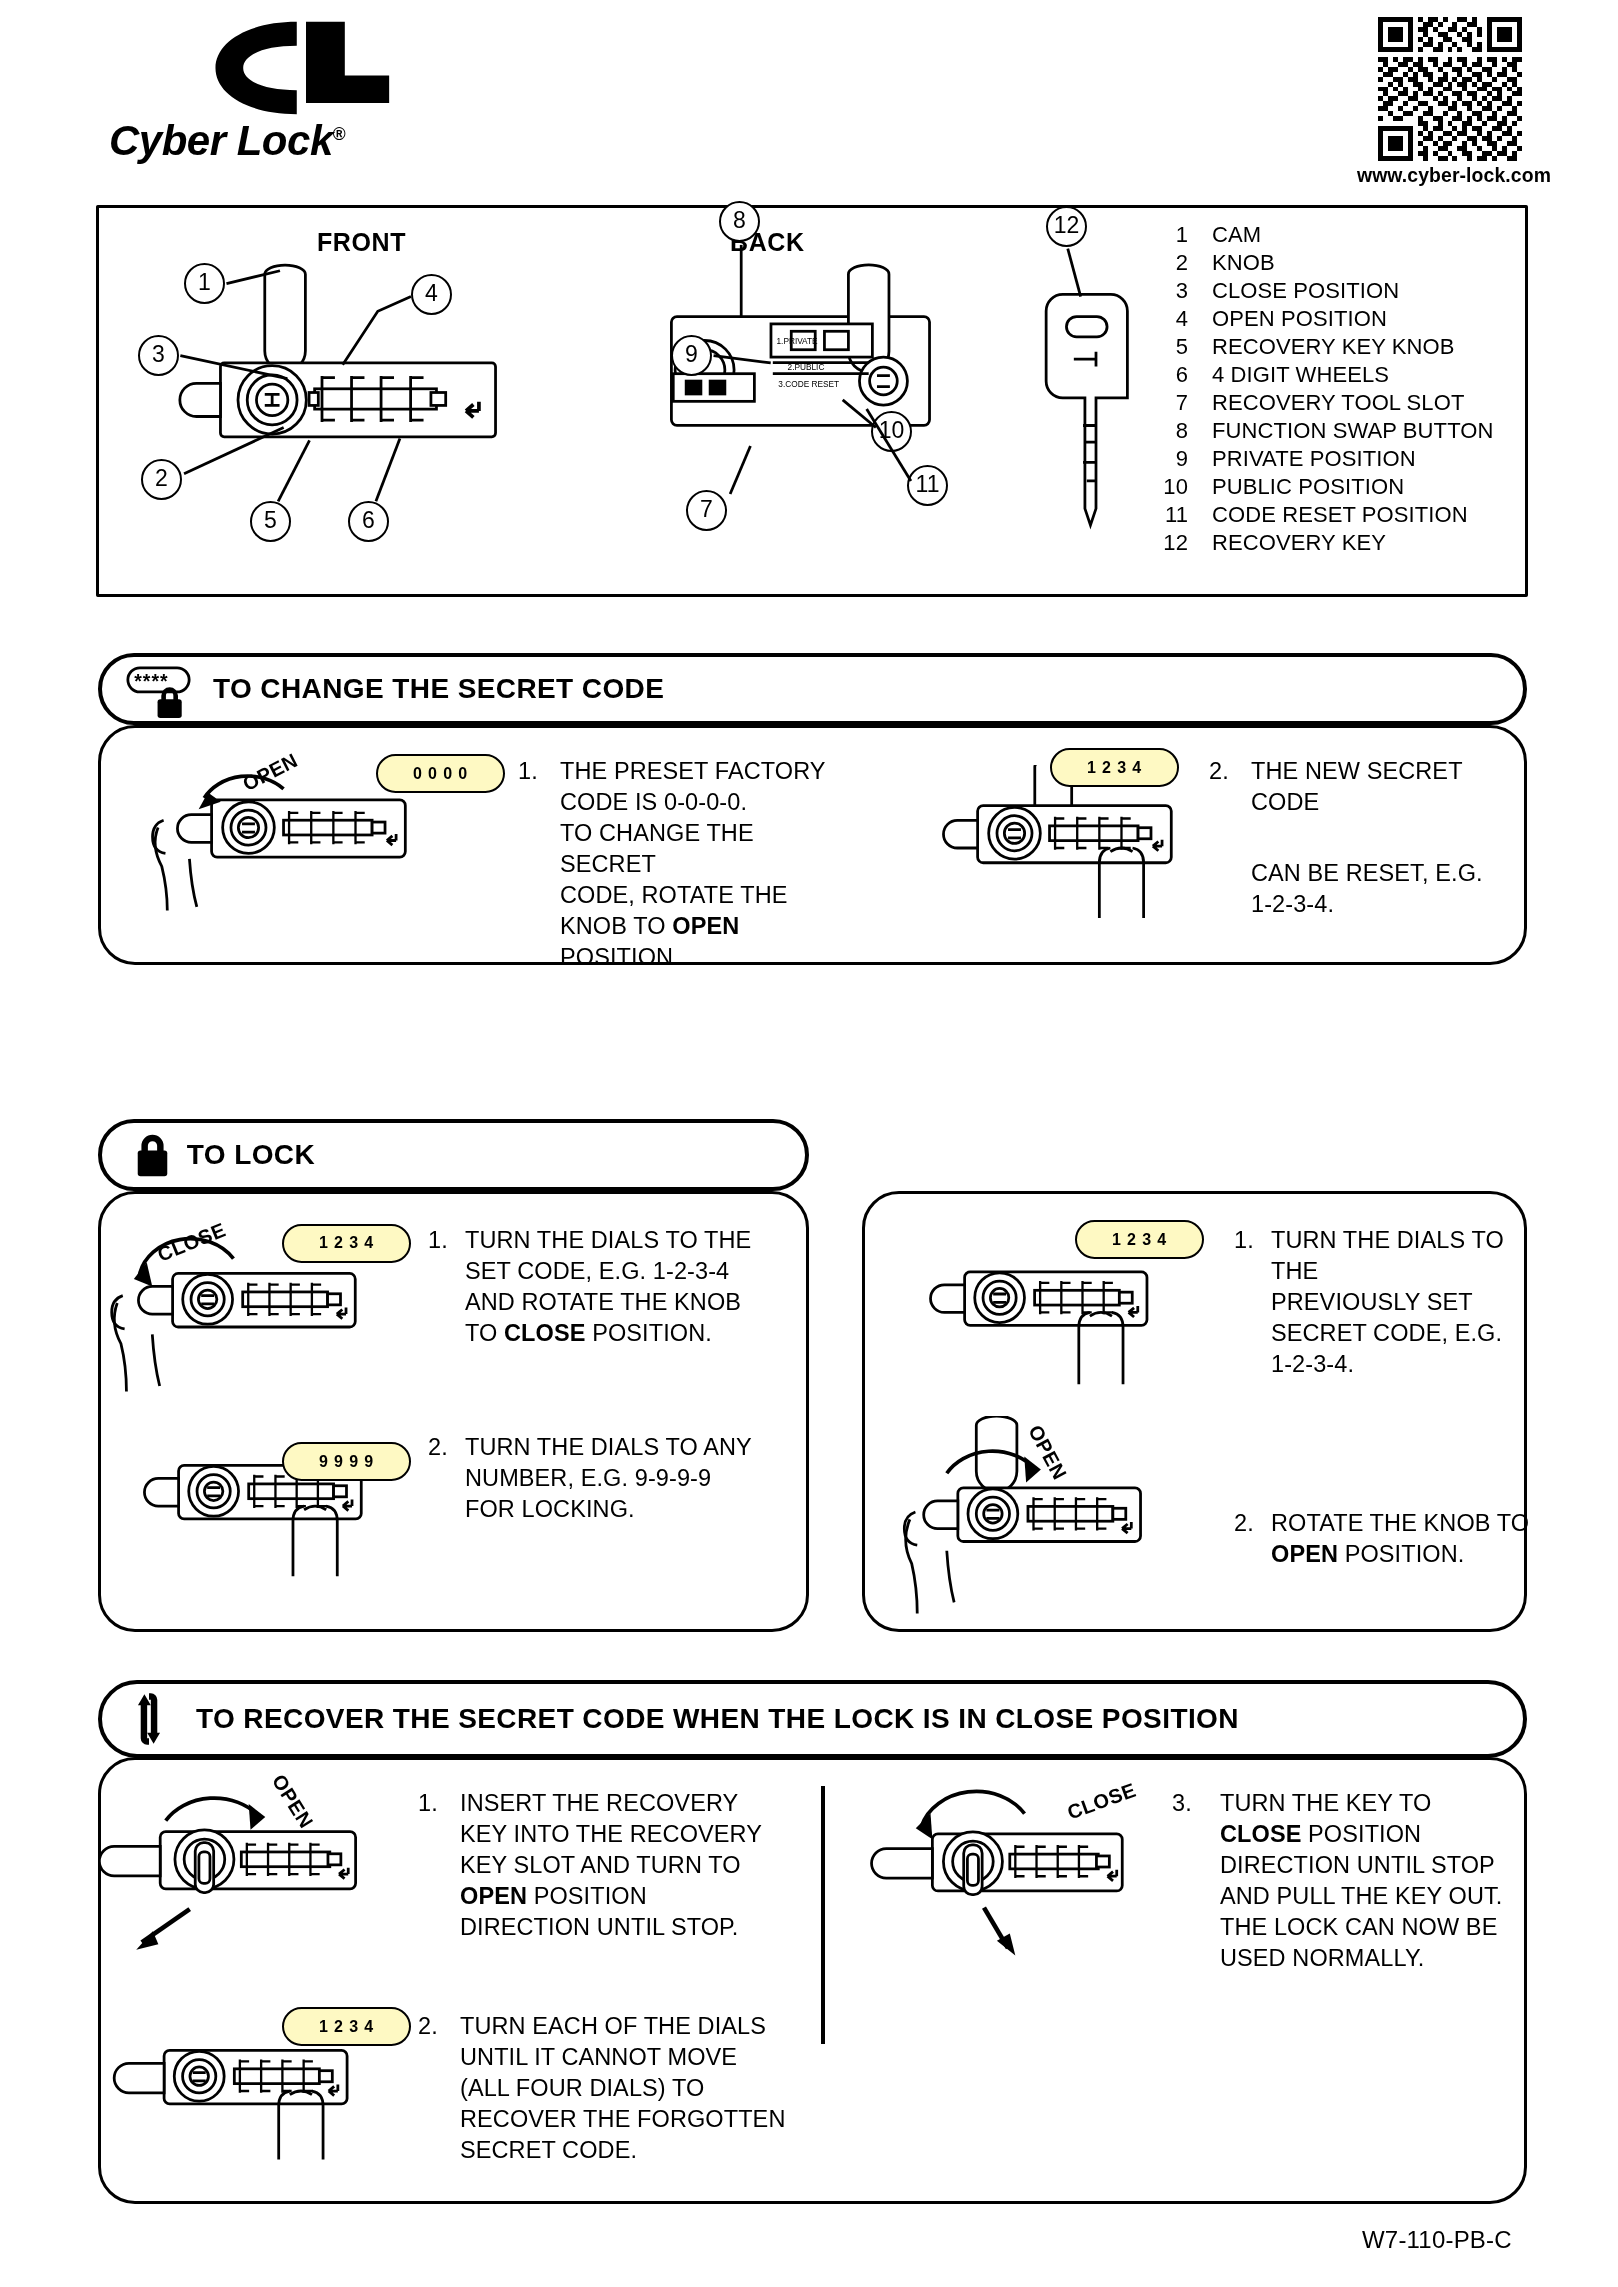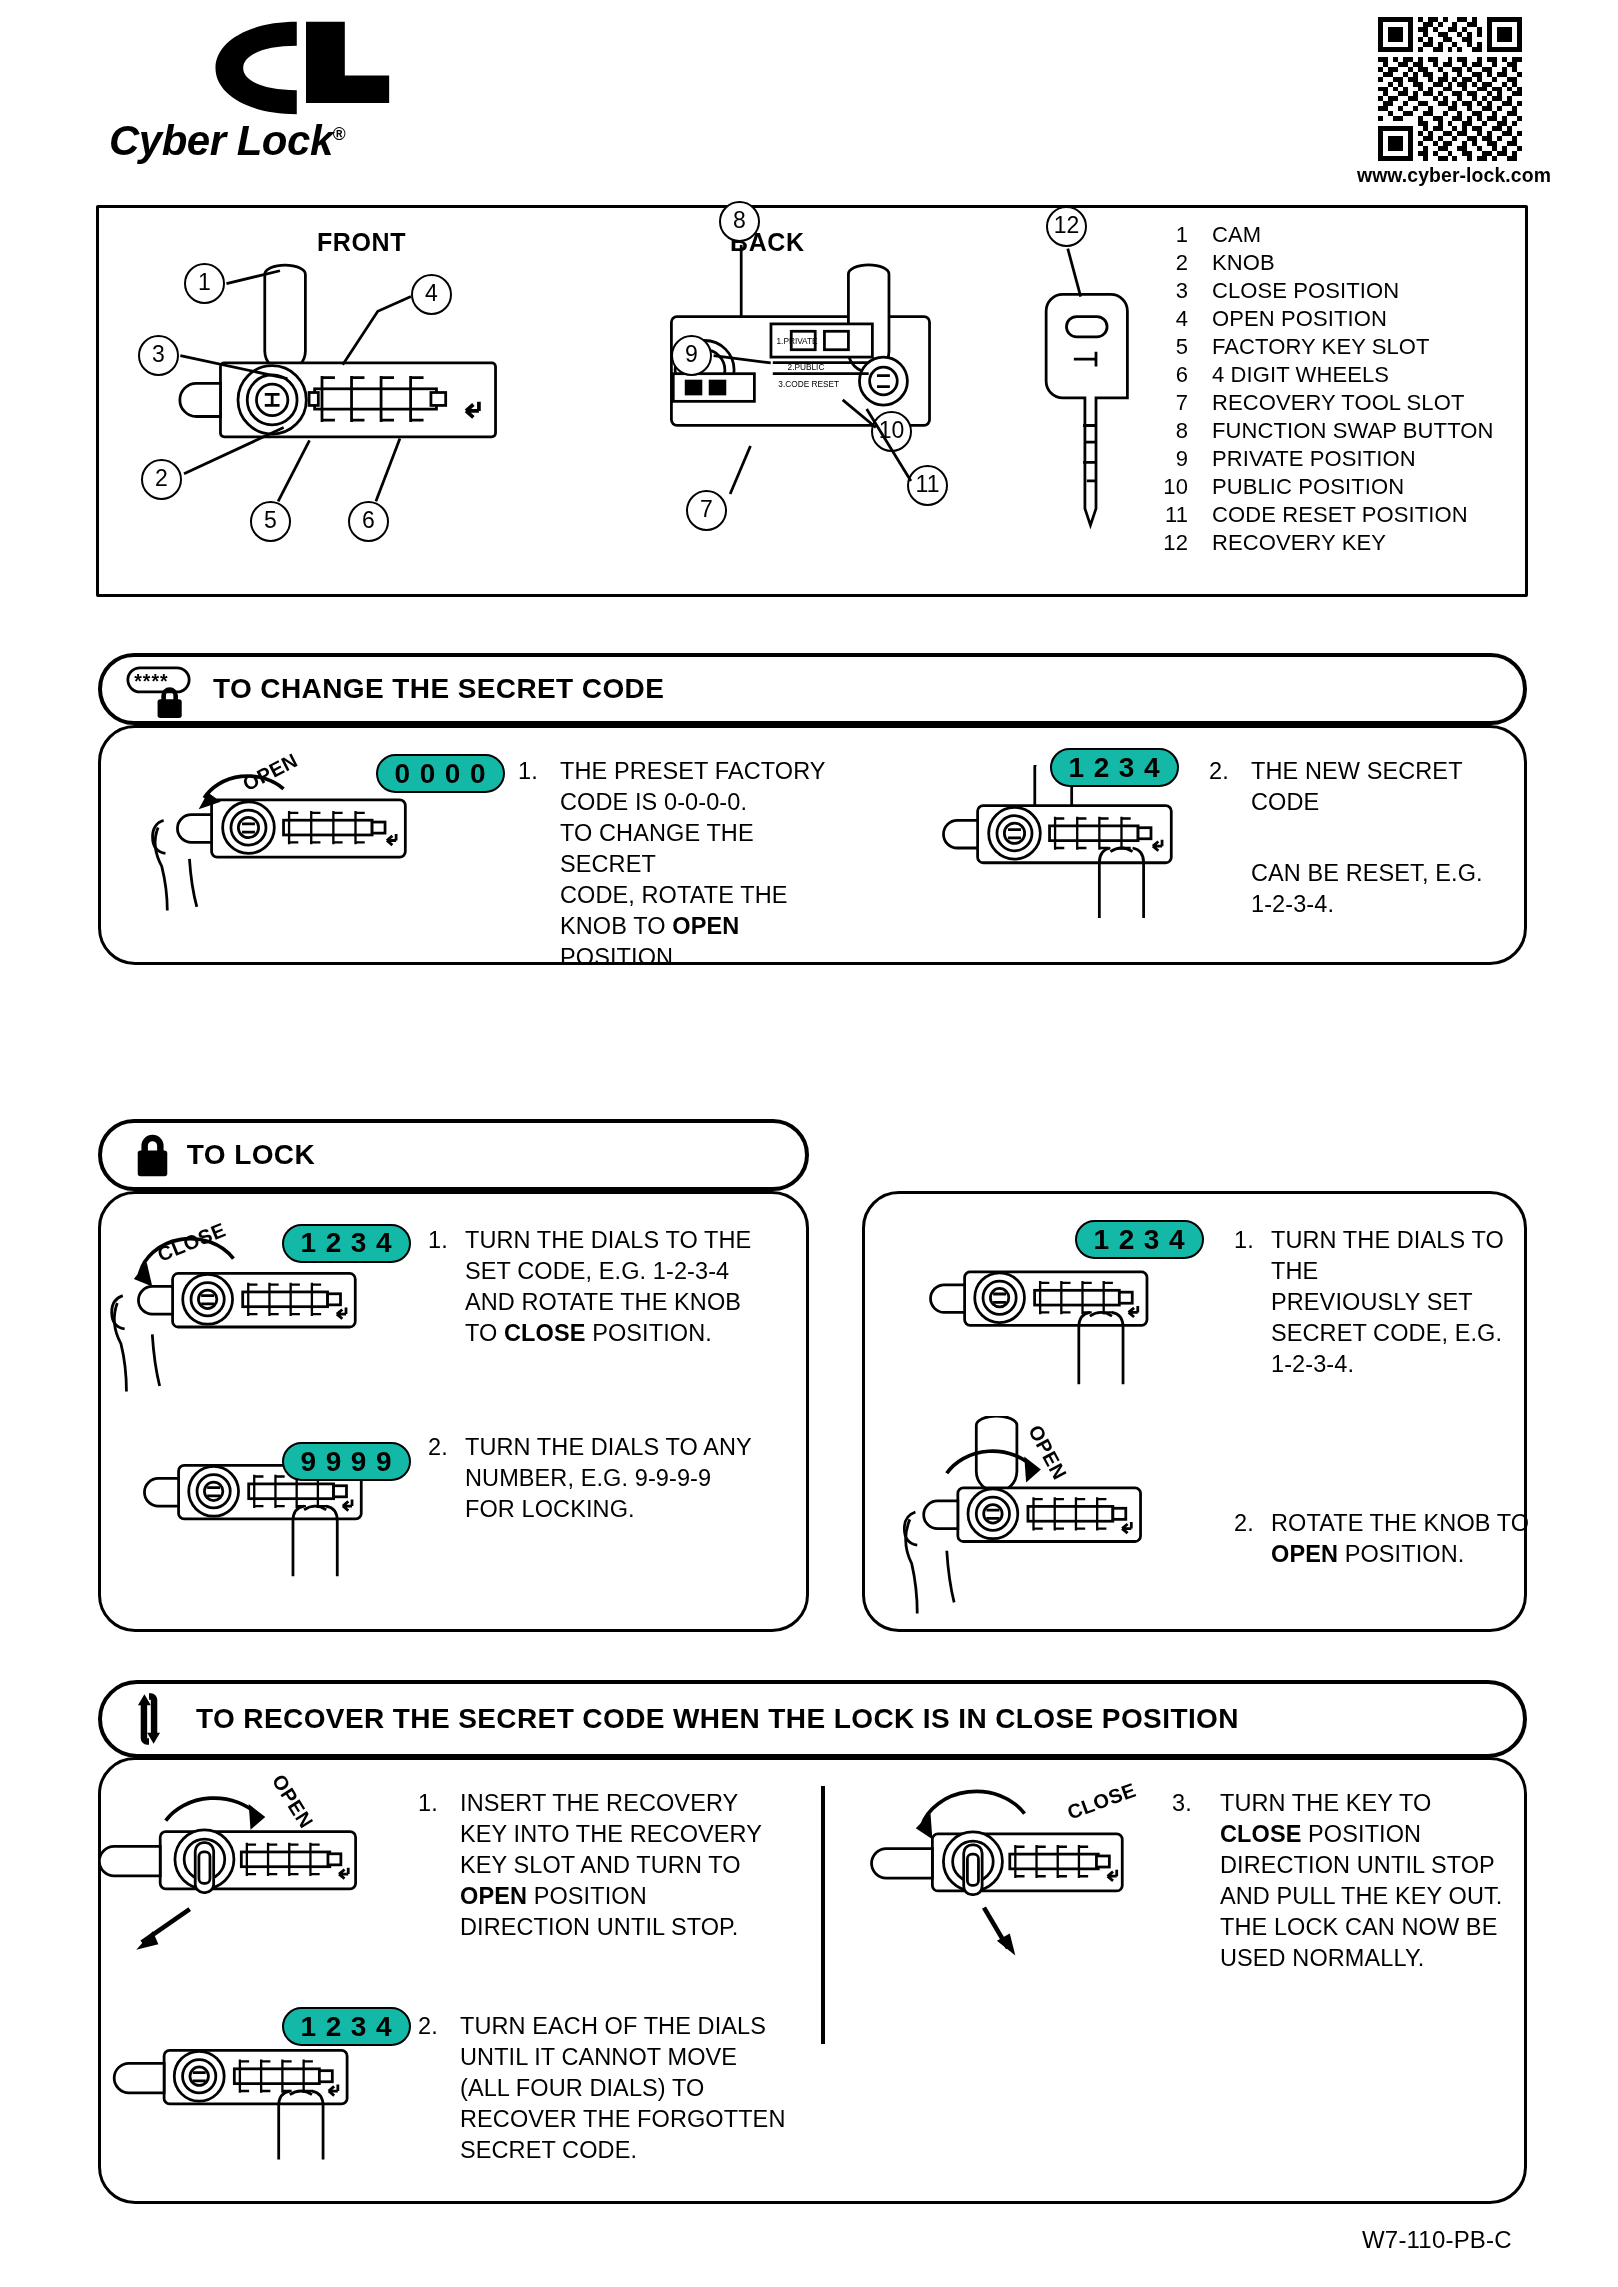--- a/index.html
+++ b/index.html
@@ -45,23 +45,23 @@
   
   .sec-body{position:absolute;border:3.7px solid #000;border-radius:37px;background:#fff;box-sizing:border-box;}
 
   
   .step{position:absolute;font-size:23.5px;line-height:31px;letter-spacing:0.1px;}
   .step .n{position:absolute;left:0;top:0;}
   .step .t{display:block;}
   .step b{font-weight:bold;}
 
   
-  .digits{position:absolute;border:2.8px solid #000;border-radius:20px;background:#14b8a6;box-sizing:border-box;
+  .digits{position:absolute;border:2.8px solid #000;border-radius:20px;background:#fef9c3;box-sizing:border-box;
           display:flex;align-items:center;justify-content:center;gap:10px;
-          font-size:28px;font-weight:bold;letter-spacing:0.9px;}
+          font-size:16px;font-weight:bold;letter-spacing:0.9px;}
 
   
   .arc-label{position:absolute;font-size:20px;font-weight:bold;letter-spacing:0.5px;}
 
   
   #footer-code{position:absolute;left:1362px;top:2226px;font-size:24px;letter-spacing:0.2px;}
 
   
   .vdiv{position:absolute;width:3.7px;background:#000;}
 
@@ -454,21 +454,21 @@
       <div class="part-row">
           <span class="part-num">3</span>
           <span class="part-name">CLOSE POSITION</span>
         </div>
       <div class="part-row">
           <span class="part-num">4</span>
           <span class="part-name">OPEN POSITION</span>
         </div>
       <div class="part-row">
           <span class="part-num">5</span>
-          <span class="part-name">FACTORY KEY SLOT</span>
+          <span class="part-name">RECOVERY KEY KNOB</span>
         </div>
       <div class="part-row">
           <span class="part-num">6</span>
           <span class="part-name">4 DIGIT WHEELS</span>
         </div>
       <div class="part-row">
           <span class="part-num">7</span>
           <span class="part-name">RECOVERY TOOL SLOT</span>
         </div>
       <div class="part-row">

